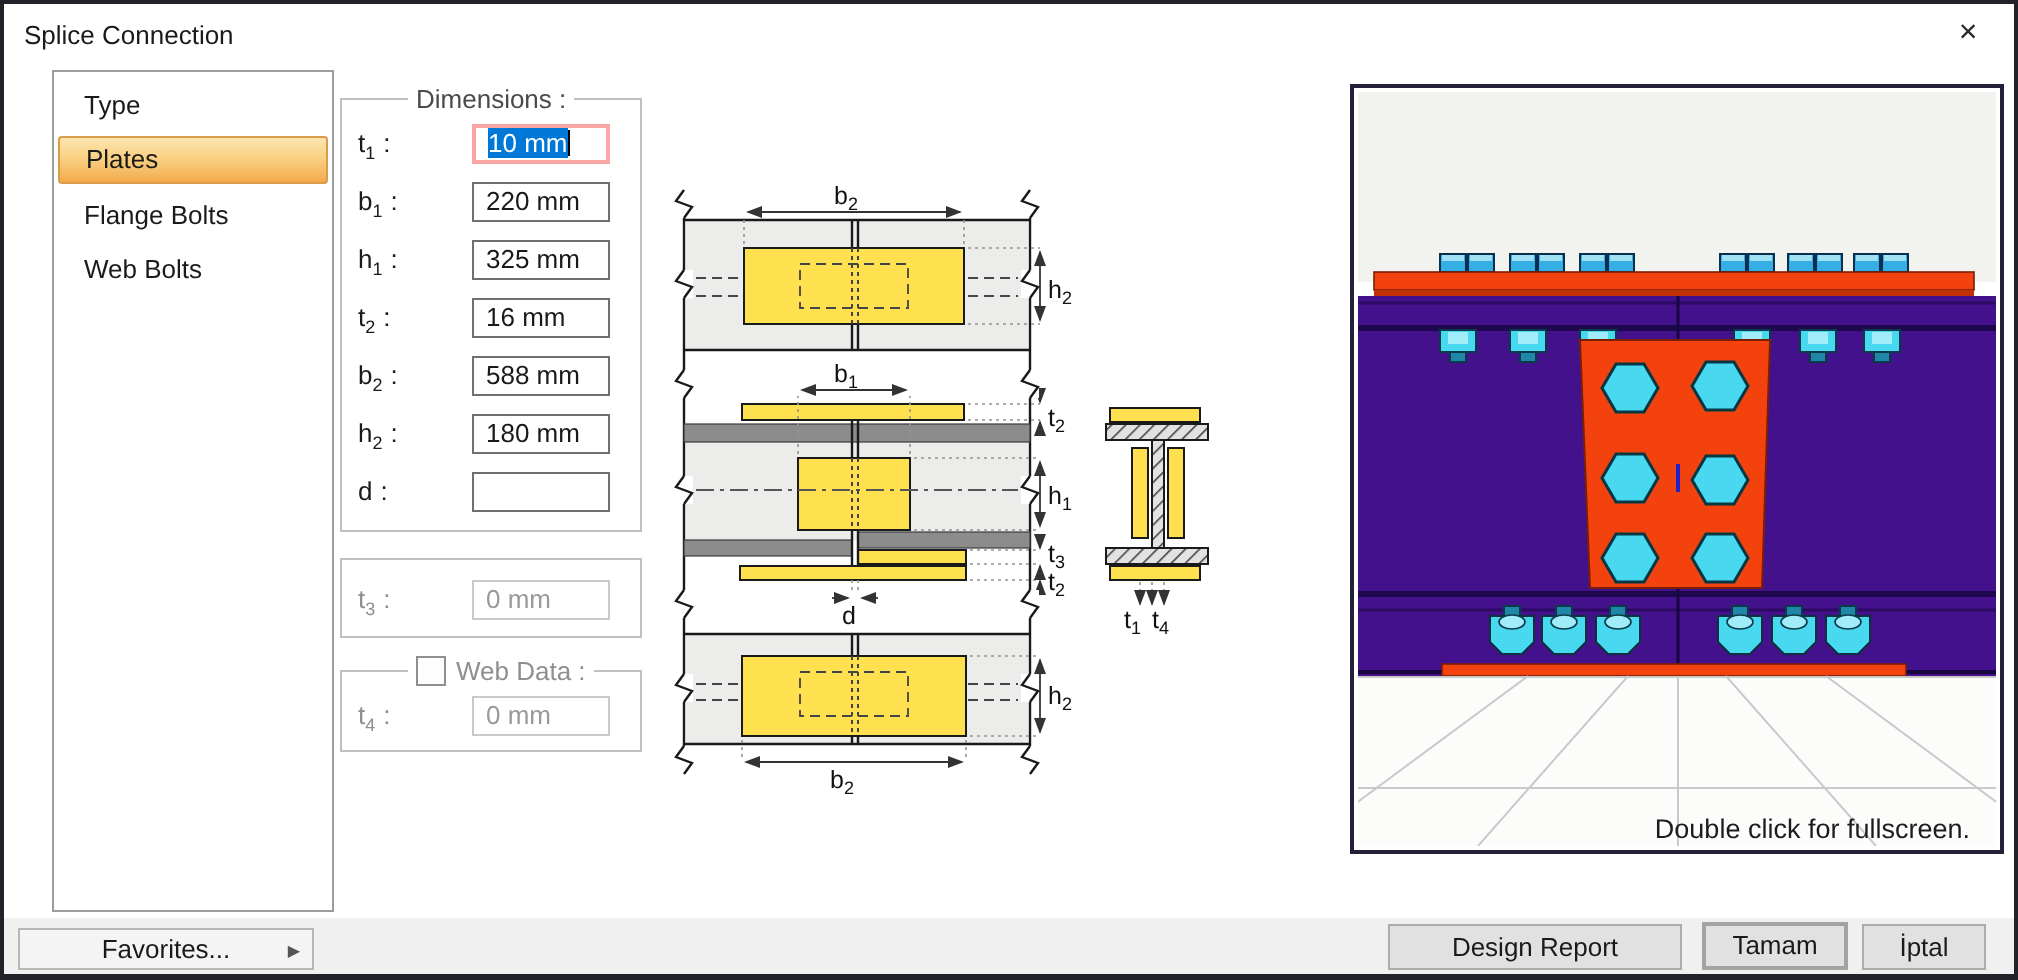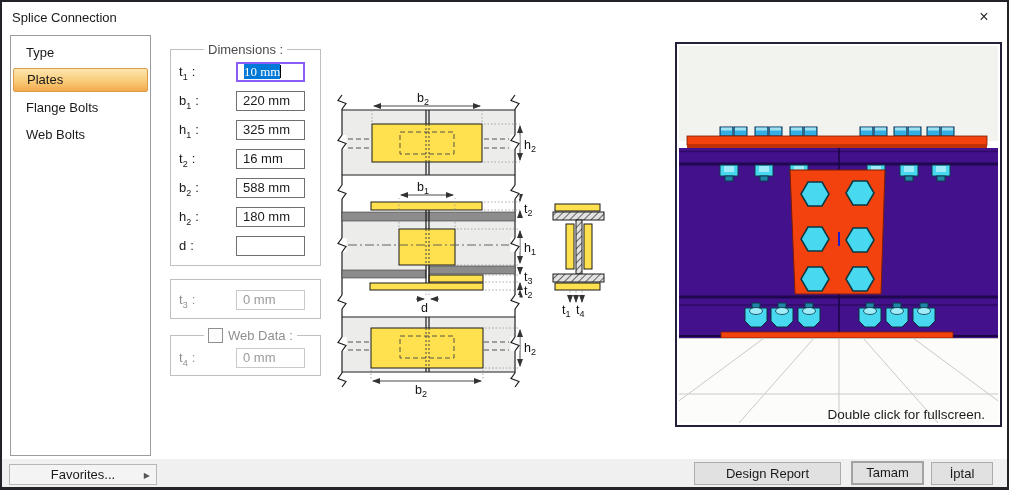--- a/index.html
+++ b/index.html
@@ -5,37 +5,37 @@
   html,body{margin:0;padding:0;background:#bfbfbf;}
   .dialog{position:relative;width:1009px;height:490px;background:#fff;
     border:2px solid #232228;border-bottom-width:3px;box-sizing:border-box;
     font-family:"Liberation Sans",sans-serif;font-size:13px;color:#1a1a1a;overflow:hidden;}
   
   .titlebar{position:absolute;left:0;top:0;right:0;height:30px;background:#fff;}
   .title{position:absolute;left:10px;top:8px;}
   .close-btn{position:absolute;right:8px;top:4px;width:30px;height:22px;text-align:center;
     line-height:22px;font-size:16px;color:#2b2b2b;cursor:pointer;}
   
-  .sidebar{position:absolute;left:8px;top:33px;width:141px;height:421px;border:1px solid #9c9c9c;
+  .sidebar{position:absolute;left:24px;top:33px;width:141px;height:421px;border:1px solid #9c9c9c;
     background:#fff;box-sizing:border-box;padding-top:3px;}
   .side-item{height:27px;line-height:27px;padding-left:13px;margin:0 2px;cursor:pointer;}
   .side-item.selected{background:linear-gradient(180deg,#fde6b0 0%,#f9cd7c 52%,#f3aa4e 100%);
     border:1px solid #da9c48;border-radius:2px;height:22px;line-height:22px;margin:2px 2px;}
   
   .group{position:absolute;border:1px solid #bfbfbf;background:#fff;}
   .glabel{position:absolute;top:-8px;left:8px;background:#fff;padding:0 4px;color:#4a4a4a;white-space:nowrap;margin-left:25px;}
   .group.dis .glabel{color:#8f8f8f;}
   .row{position:absolute;left:8px;height:22px;width:133px;}
   .flabel{position:absolute;left:0;top:2px;}
   .flabel sub{font-size:9px;}
   .flabel .col{margin-left:4px;}
   .group.dis .flabel{color:#8f8f8f;}
   .tbox{position:absolute;left:57px;top:0;width:69px;height:20px;border:1px solid #707070;
     background:#fff;line-height:18px;padding-left:6px;box-sizing:border-box;overflow:hidden;white-space:nowrap;}
-  .tbox.focused{border:2px solid #8b5cf6;line-height:16px;font-family:Liberation Serif, serif;}
+  .tbox.focused{border:2px solid #fca5a5;line-height:16px;}
   .selected-text{background:#0078d7;color:#fff;}
   .caret{display:inline-block;width:1px;height:13px;background:#000;vertical-align:-2px;}
   .tbox.disabled{border-color:#c9c9c9;color:#9a9a9a;}
   .cb{display:inline-block;width:13px;height:13px;border:1px solid #8f8f8f;background:#fdfdfd;
     vertical-align:-3px;margin-right:5px;text-align:center;line-height:12px;font-size:10px;color:#7b8fa0;}
   
   .diagram{position:absolute;left:330px;top:85px;width:302px;height:315px;}
   .preview{position:absolute;left:673px;top:40px;width:327px;height:385px;border:2px solid #232139;
     background:#fff;box-sizing:border-box;padding:2px;cursor:pointer;}
   .preview svg{display:block;}

